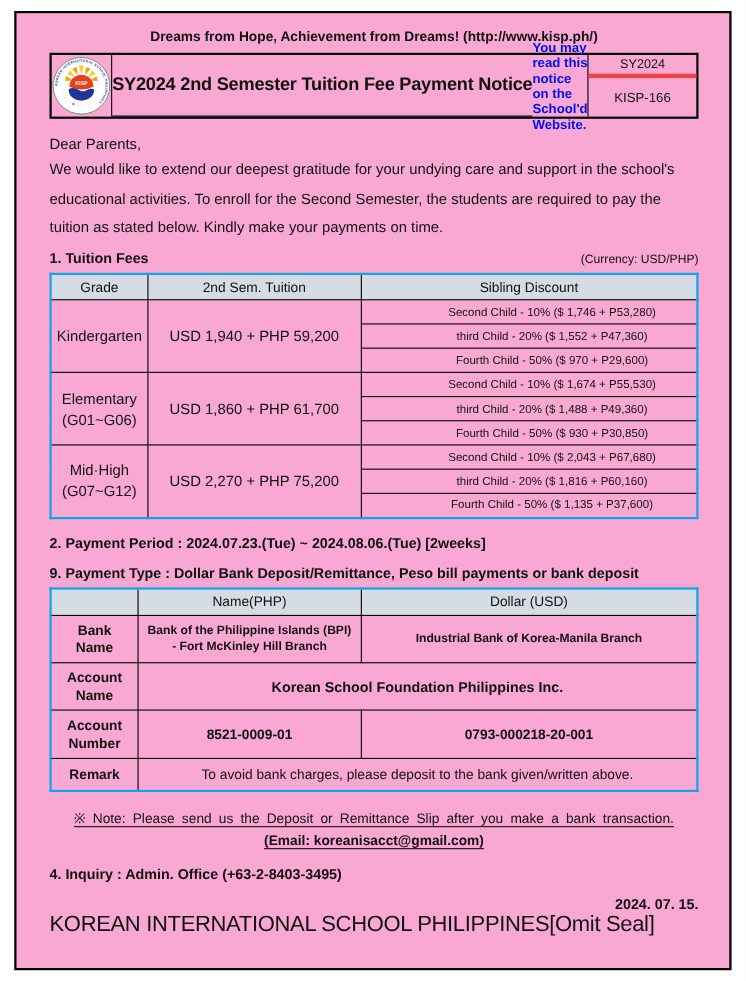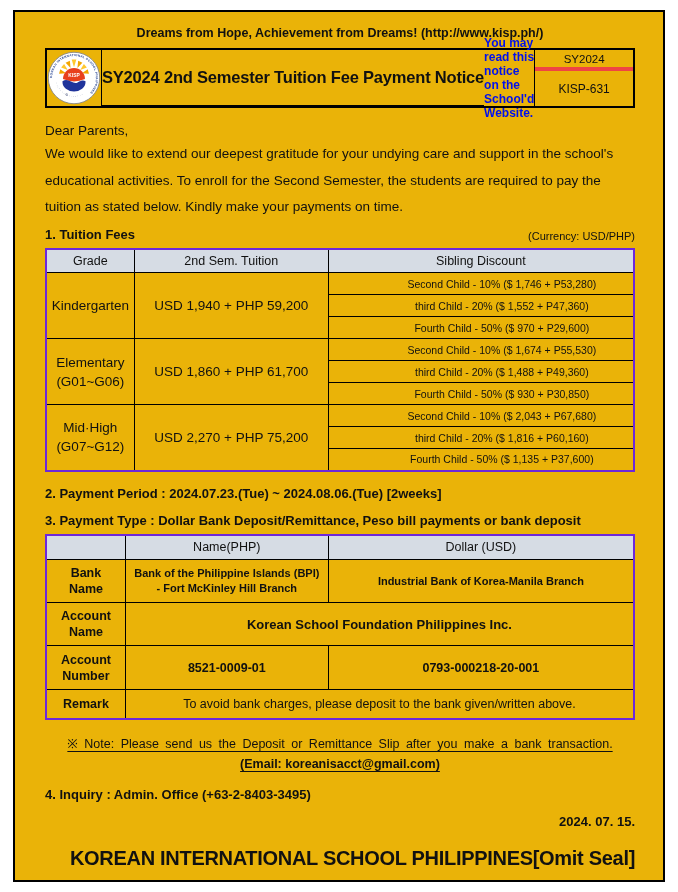--- a/index.html
+++ b/index.html
@@ -1,19 +1,19 @@
 <!DOCTYPE html>
 <html><head>
 <meta charset="utf-8">
 <style>
   * { margin:0; padding:0; box-sizing:border-box; }
   html,body { width:678px; height:892px; background:#ffffff; font-family:"Liberation Sans", sans-serif; color:#111; }
   .page {
     position:absolute; left:13px; top:10px; width:652px; height:872px;
-    border:2px solid #000; padding:14px 28px 0 30px; overflow:hidden; background:#eab308;
+    border:2px solid #000; padding:14px 28px 0 30px; overflow:hidden; background:#f9a8d4;
   }
   .slogan { text-align:center; font-size:12.5px; font-weight:bold; line-height:15px; }
 
   
   .hdr { margin-top:7px; border:2px solid #000; display:flex; height:60px; }
   .hdr-logo { width:80px; border-right:1px solid #000; display:flex; align-items:center; justify-content:center; }
   .hdr-mid { flex:1; display:flex; flex-direction:row; }
   .hdr-title { flex:37; display:flex; align-items:center; justify-content:center; font-size:16.5px; font-weight:bold; border-bottom:1px solid #000; letter-spacing:-0.2px; white-space:nowrap; }
   .hdr-sub { flex:19; display:flex; align-items:center; justify-content:center; font-size:12px; font-weight:bold; color:#0010ee; }
   .hdr-right { width:152px; border-left:1px solid #000; display:flex; flex-direction:column; }
@@ -21,21 +21,21 @@
   .hdr-no { flex:1; display:flex; align-items:center; justify-content:center; font-size:12px; }
 
   .greeting { margin-top:13px; font-size:13.5px; line-height:20px; }
   .para { font-size:13.5px; line-height:26.5px; text-align:left; }
 
   .sec-row { margin-top:6px; display:flex; justify-content:space-between; align-items:flex-end; }
   .sec-title { font-size:13px; font-weight:bold; }
   .currency { font-size:11px; }
 
   table { width:100%; border-collapse:collapse; margin-top:6px; }
-  table.tuition, table.bank { border:2px solid #6d28d9; }
+  table.tuition, table.bank { border:2px solid #0ea5e9; }
   td, th { border:1px solid #000; text-align:center; vertical-align:middle; }
 
   .tuition th { background:#d6dce4; height:24px; font-weight:normal; font-size:12.5px; }
   .t-grade { font-size:13.5px; line-height:19px; }
   .t-tuition { font-size:13.5px; }
   .t-disc { font-size:10.5px; height:22px;padding-left:42px; }
 
   .bank .bhead { background:#d6dce4; height:25px; font-weight:normal; font-size:12.5px; }
   .blabel { font-weight:bold; font-size:12.5px; line-height:16px; padding:1px 12px; }
   .bank-cell { font-weight:bold; font-size:11px; line-height:15px; height:43px; }
@@ -43,21 +43,21 @@
   .acct-num { font-weight:bold; font-size:12.5px; height:44px; }
   .remark-cell { font-size:12.5px; height:29px; }
 
   .p-bold { margin-top:14px; font-size:13px; font-weight:bold; }
   .p-bold2 { margin-top:12px; font-size:13px; font-weight:bold; }
 
   .note1 { margin-top:15px; text-align:center; font-size:12.5px; text-decoration:underline; text-underline-offset:3px; word-spacing:3px; }
   .note2 { margin-top:5px; text-align:center; font-size:12.5px; font-weight:bold; text-decoration:underline; text-underline-offset:3px; }
   .inquiry { margin-top:16px; font-size:13px; font-weight:bold; }
   .datec { margin-top:12px; text-align:right; font-size:13px; font-weight:bold; }
-  .school { margin-top:18px; text-align:right; font-size:20px; font-weight:bold; letter-spacing:-0.3px; white-space:nowrap; }
+  .school { margin-top:0; text-align:left; font-size:20px; font-weight:normal; letter-spacing:-0.3px; white-space:nowrap; }
 </style>
 </head>
 <body>
 
 <div class="page">
 
   <div class="slogan">Dreams from Hope, Achievement from Dreams! (http://www.kisp.ph/)</div>
 
   <div class="hdr">
     <div class="hdr-logo">
@@ -86,21 +86,21 @@
           <path d="M -12.8 6.5 C -6 2 -1 11 4 8 C 8 5.6 10.5 5.4 12.8 6.5 L 12.8 7.5 A 12.8 10.5 0 0 1 -12.8 7.5 Z" fill="#20349b"></path>
         </g>
       </svg>
     </div>
     <div class="hdr-mid">
       <div class="hdr-title">SY2024 2nd Semester Tuition Fee Payment Notice</div>
       <div class="hdr-sub">You may read this notice on the School'd Website.</div>
     </div>
     <div class="hdr-right">
       <div class="hdr-sy">SY2024</div>
-      <div class="hdr-no">KISP-631</div>
+      <div class="hdr-no">KISP-166</div>
     </div>
   </div>
 
   <div class="greeting">Dear Parents,</div>
   <div class="para">We would like to extend our deepest gratitude for your undying care and support in the school's educational activities. To enroll for the Second Semester, the students are required to pay the tuition as stated below. Kindly make your payments on time.</div>
 
   <div class="sec-row">
     <span class="sec-title">1. Tuition Fees</span>
     <span class="currency">(Currency: USD/PHP)</span>
   </div>
@@ -156,21 +156,21 @@
     <tr>
           <td class="t-disc">third Child - 20% ($ 1,816 + P60,160)</td>
         </tr>
     <tr>
           <td class="t-disc">Fourth Child - 50% ($ 1,135 + P37,600)</td>
         </tr>
   </tbody>
     </table>
 
   <div class="p-bold">2. Payment Period : 2024.07.23.(Tue) ~ 2024.08.06.(Tue) [2weeks]</div>
-  <div class="p-bold2">3. Payment Type : Dollar Bank Deposit/Remittance, Peso bill payments or bank deposit</div>
+  <div class="p-bold2">9. Payment Type : Dollar Bank Deposit/Remittance, Peso bill payments or bank deposit</div>
 
   <table class="bank">
     <colgroup>
         <col style="width:13.5%">
         <col style="width:34.5%">
         <col style="width:52%">
       </colgroup>
     <tbody>
         <tr>
       <td class="bhead"></td>

